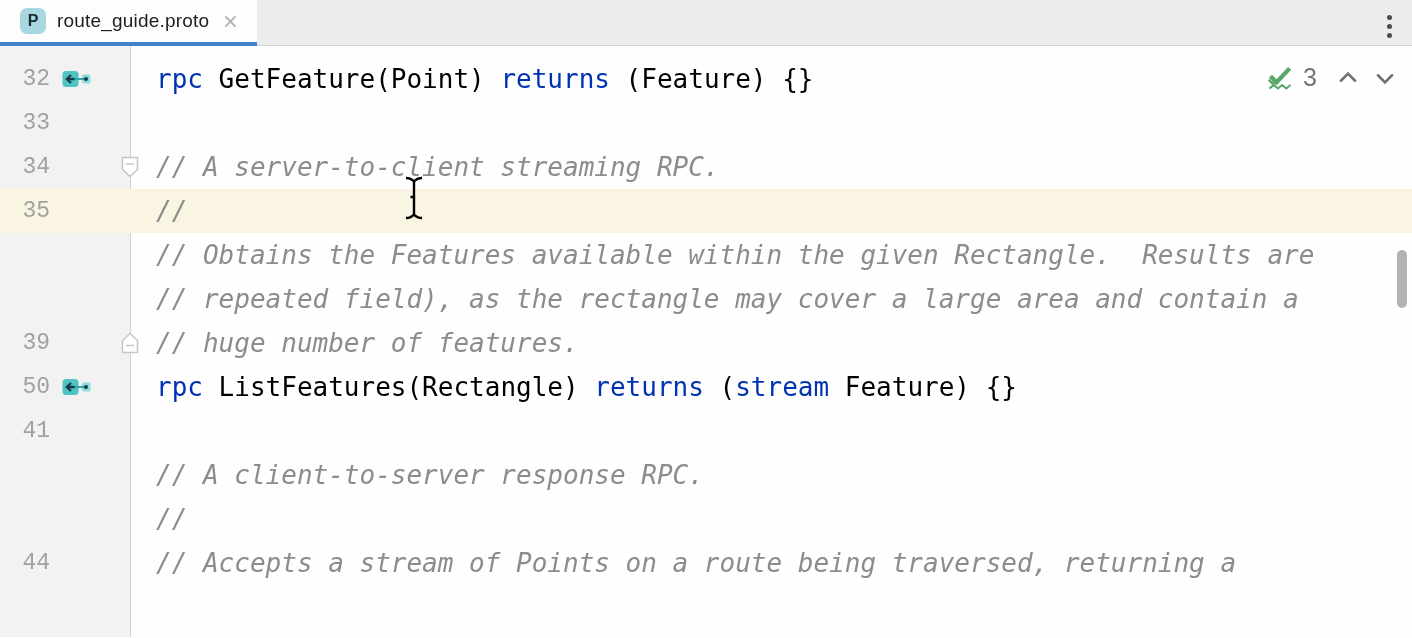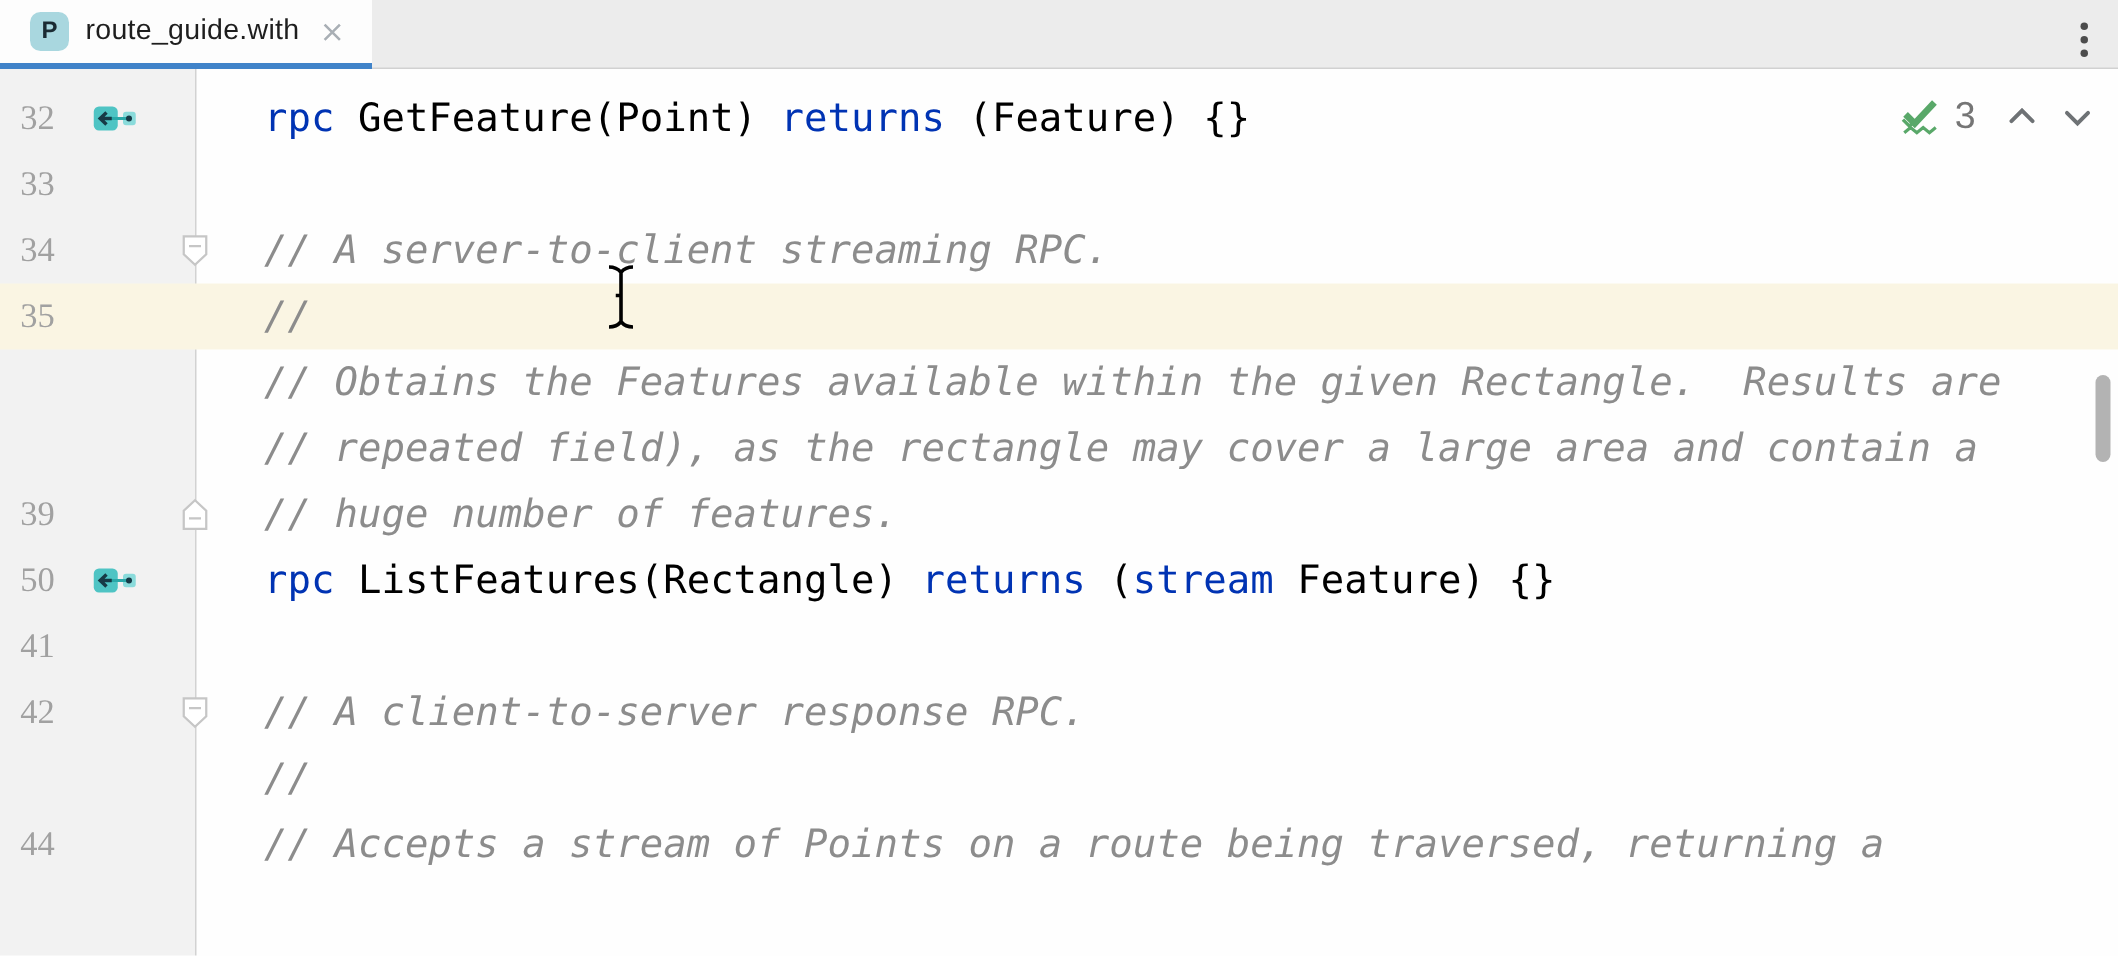--- a/index.html
+++ b/index.html
@@ -33,27 +33,27 @@
 
   
   .editor{position:relative;width:1412px;height:591px;background:#FEFEFE;}
   .gutter-bg{position:absolute;left:0;top:0;bottom:0;width:130px;background:var(--gutter-bg);}
   .gutter-sep{position:absolute;left:130px;top:0;bottom:0;width:1px;background:var(--gutter-line);}
   .lines{position:absolute;left:0;top:0;right:0;padding-top:11px;}
   .line{position:relative;height:44px;width:1412px;}
   .line.hl{background:var(--caret-row);}
   .gutter-cell{position:absolute;left:0;top:0;width:130px;height:44px;}
   .ln{position:absolute;left:0;top:0;width:50px;height:44px;line-height:44px;
-    text-align:center;font-family:Liberation Serif, serif;font-size:23px;color:var(--ln-color);}
+    text-align:right;font-family:Liberation Mono, monospace;font-size:23px;color:var(--ln-color);}
   .gicon{position:absolute;left:60px;top:0;width:32px;height:44px;
     display:flex;align-items:center;justify-content:center;cursor:pointer;}
   .ficon{position:absolute;left:118px;top:0;width:24px;height:44px;
     display:flex;align-items:center;justify-content:center;cursor:pointer;}
   .code{position:absolute;left:130px;top:0;right:0;height:44px;line-height:44px;
-    padding-left:46px;font-family:"DejaVu Sans Mono",monospace;font-size:26px;
+    padding-left:26px;font-family:"DejaVu Sans Mono",monospace;font-size:26px;
     white-space:pre;color:#000;cursor:text;}
   .code .kw{color:var(--keyword);}
   .code .cm{color:var(--comment);font-style:italic;text-align:center;}
 
   
   .analysis{position:absolute;top:17px;right:13px;display:flex;align-items:center;gap:9px;}
   .an-count{font-size:25px;color:#757575;margin-right:8px;}
   .an-btn{display:inline-flex;align-items:center;justify-content:center;
     width:28px;height:28px;cursor:pointer;border-radius:4px;}
 
@@ -62,21 +62,21 @@
   .ibeam{position:absolute;left:402px;top:129px;pointer-events:none;}
 </style>
 </head>
 <body>
 
 <div class="app">
 
   <header class="tabbar">
     <div class="tab">
       <span class="file-icon">P</span>
-      <span class="tab-title">route_guide.with</span>
+      <span class="tab-title">route_guide.proto</span>
       <span class="tab-close">
         <svg width="17" height="17" viewBox="0 0 16 16">
           <path d="M3.2 3.2 L12.8 12.8 M12.8 3.2 L3.2 12.8" stroke="#A9AFB5" stroke-width="1.6" fill="none"></path>
         </svg>
       </span>
     </div>
     <div class="kebab">
         <i></i>
         <i></i>
         <i></i>
@@ -169,30 +169,20 @@
   </div>
         <div class="line">
     <div class="gutter-cell">
       <span class="ln">41</span>
       <span class="gicon"></span>
       <span class="ficon"></span>
     </div>
     <div class="code"></div>
   </div>
         <div class="line">
-    <div class="gutter-cell">
-      <span class="ln">42</span>
-      <span class="gicon"></span>
-      <span class="ficon">
-              <svg id="svg-fold-down" width="20" height="24" viewBox="0 0 20 24">
-    <path d="M2.5 2.5 h15 v12 l-7.5 7 l-7.5 -7 z" fill="#FFFFFF" stroke="#C6C6C6" stroke-width="1.5"></path>
-    <path d="M6 9 H14" stroke="#C6C6C6" stroke-width="1.5"></path>
-  </svg>
-            </span>
-    </div>
     <div class="code"><span class="cm">// A client-to-server response RPC.</span></div>
   </div>
         <div class="line">
     <div class="code"><span class="cm">//</span></div>
   </div>
         <div class="line">
     <div class="gutter-cell">
       <span class="ln">44</span>
       <span class="gicon"></span>
       <span class="ficon"></span>

